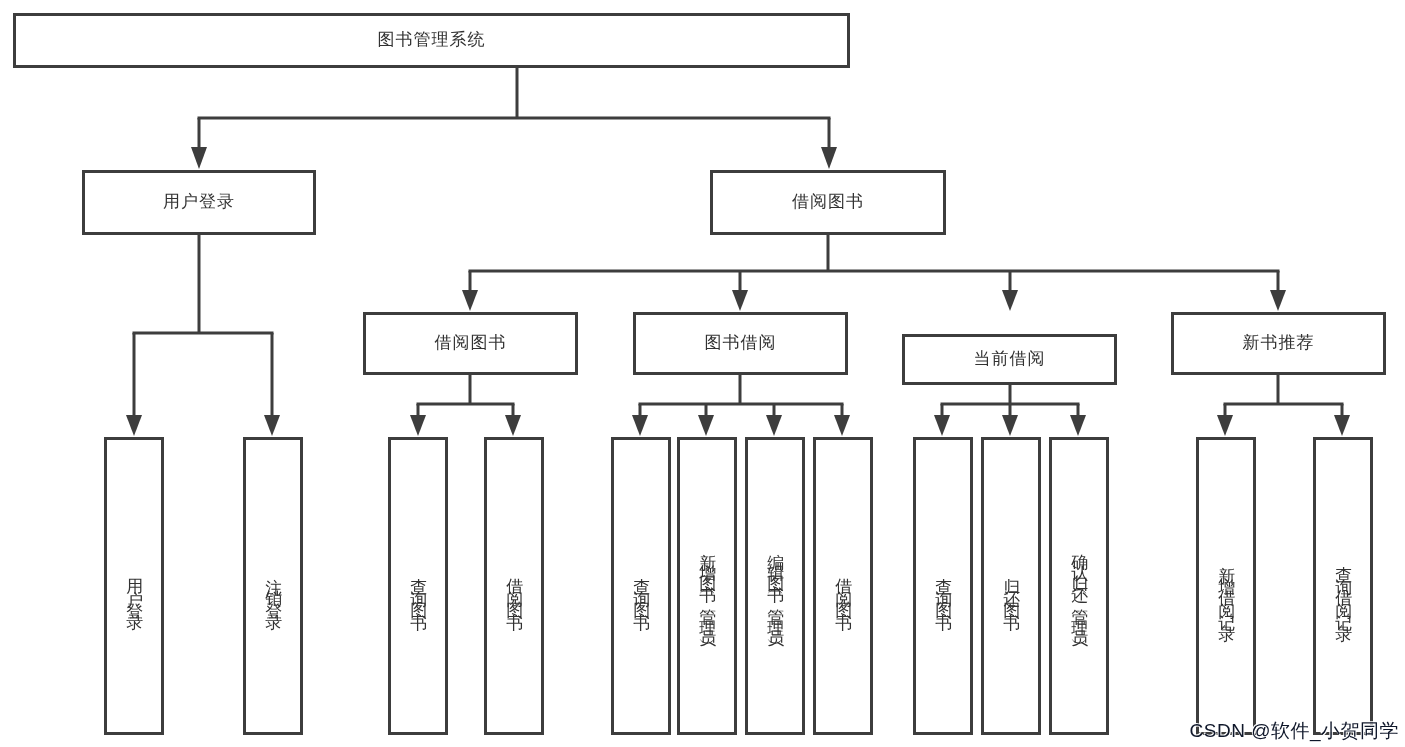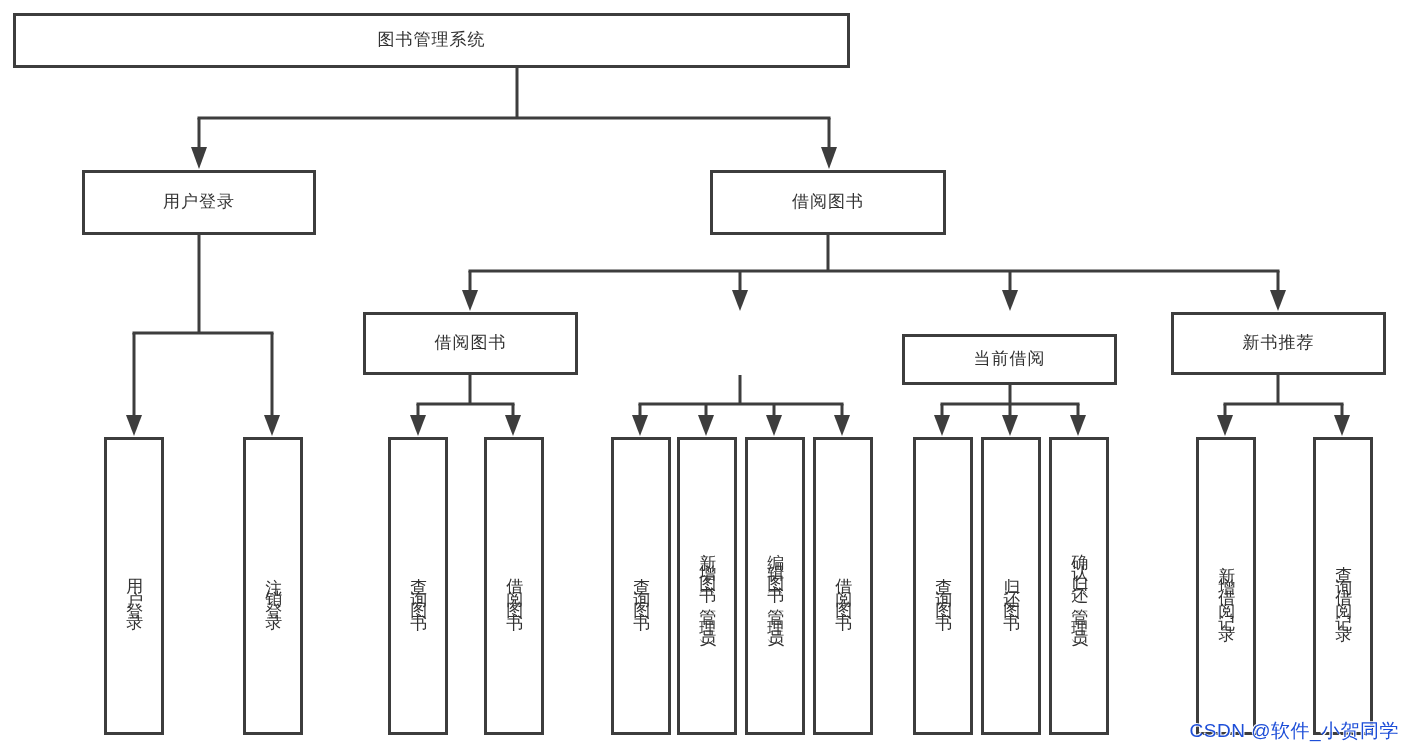--- a/index.html
+++ b/index.html
@@ -43,21 +43,21 @@
     text-orientation: mixed;
     letter-spacing: 12px;
     font-size: 17px;
     padding-top: 6px;
   }
   .watermark {
     position: absolute;
     right: 6px;
     bottom: 3px;
     font-size: 19px;
-    color: #1d4ed8;
+    color: #0f172a;
     letter-spacing: 0.5px;
     text-shadow: 1px 1px 0 #ffffff, -1px -1px 0 #ffffff;
     white-space: nowrap;
   }
 </style>
 </head>
 <body>
 
 <div class="canvas">
 
@@ -133,20 +133,21 @@
       <polygon points="1334,415 1350,415 1342,436"></polygon>
     </g>
   </svg>
 
   <div class="node" style="left:13px; top:13px; width:837px; height:55px;">图书管理系统</div>
 
   <div class="node" style="left:82px; top:170px; width:234px; height:65px;">用户登录</div>
   <div class="node" style="left:710px; top:170px; width:236px; height:65px;">借阅图书</div>
 
   <div class="node" style="left:363px; top:312px; width:215px; height:63px;">借阅图书</div>
+  <div class="node" style="left:633px; top:312px; width:215px; height:63px;">图书借阅</div>
   <div class="node" style="left:902px; top:312px; width:215px; height:51px;margin-top:22px;">当前借阅</div>
   <div class="node" style="left:1171px; top:312px; width:215px; height:63px;">新书推荐</div>
 
   <div class="node leaf" style="left:104px; top:437px; width:60px; height:298px;">用户登录</div>
   <div class="node leaf" style="left:243px; top:437px; width:60px; height:298px;">注销登录</div>
 
   <div class="node leaf" style="left:388px; top:437px; width:60px; height:298px;">查询图书</div>
   <div class="node leaf" style="left:484px; top:437px; width:60px; height:298px;">借阅图书</div>
 
   <div class="node leaf" style="left:611px; top:437px; width:60px; height:298px;">查询图书</div>

